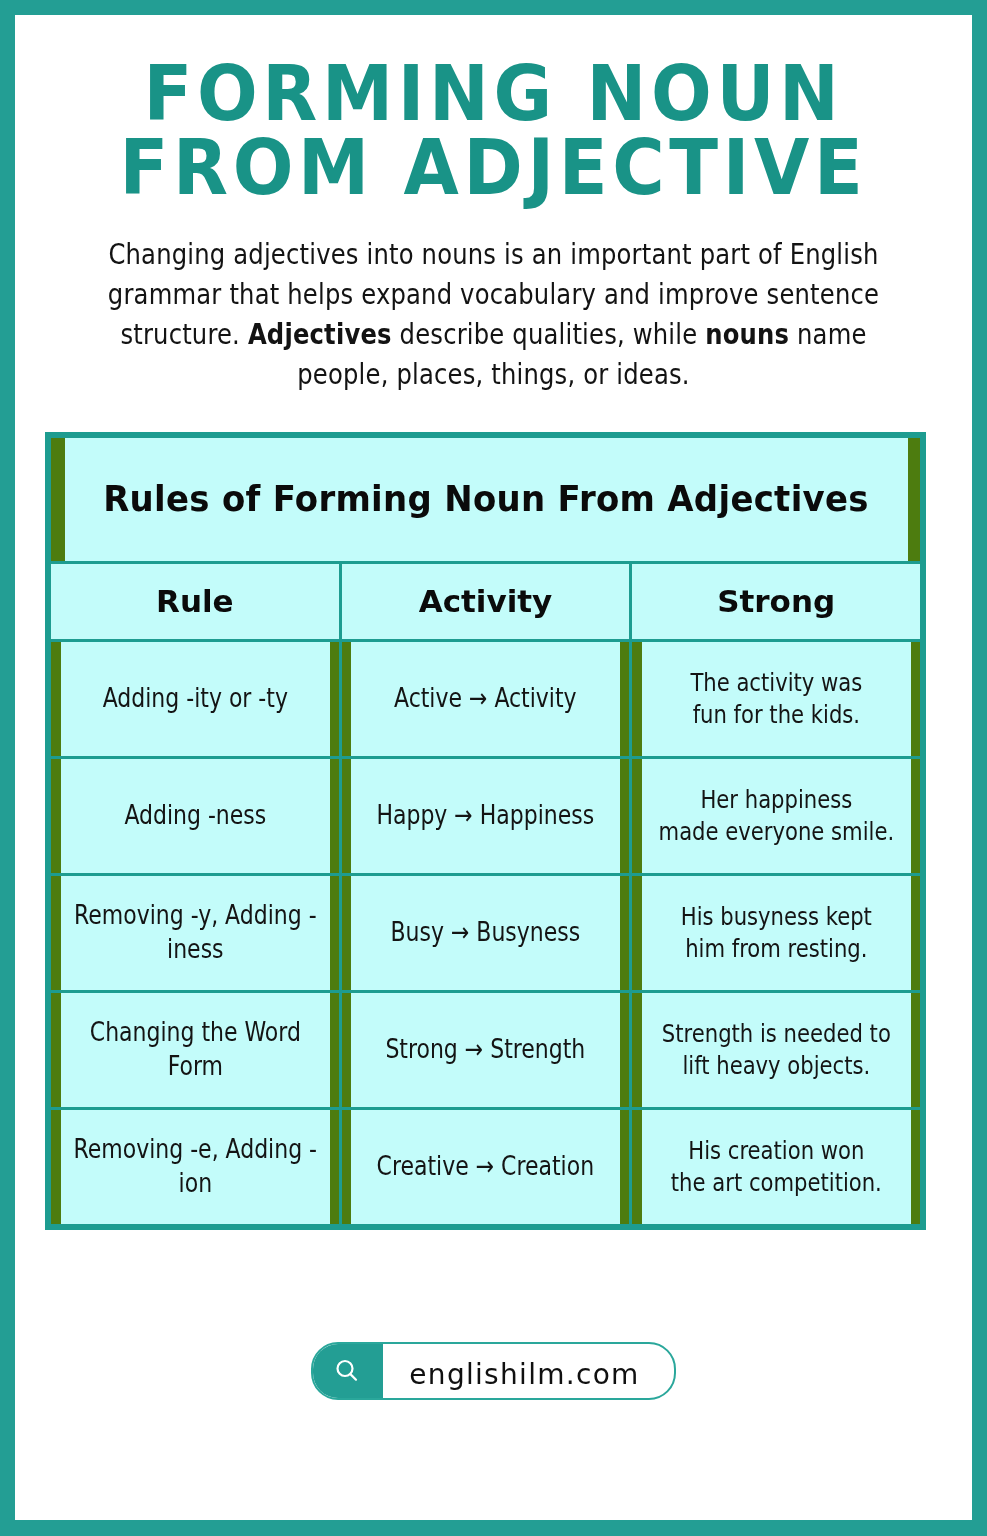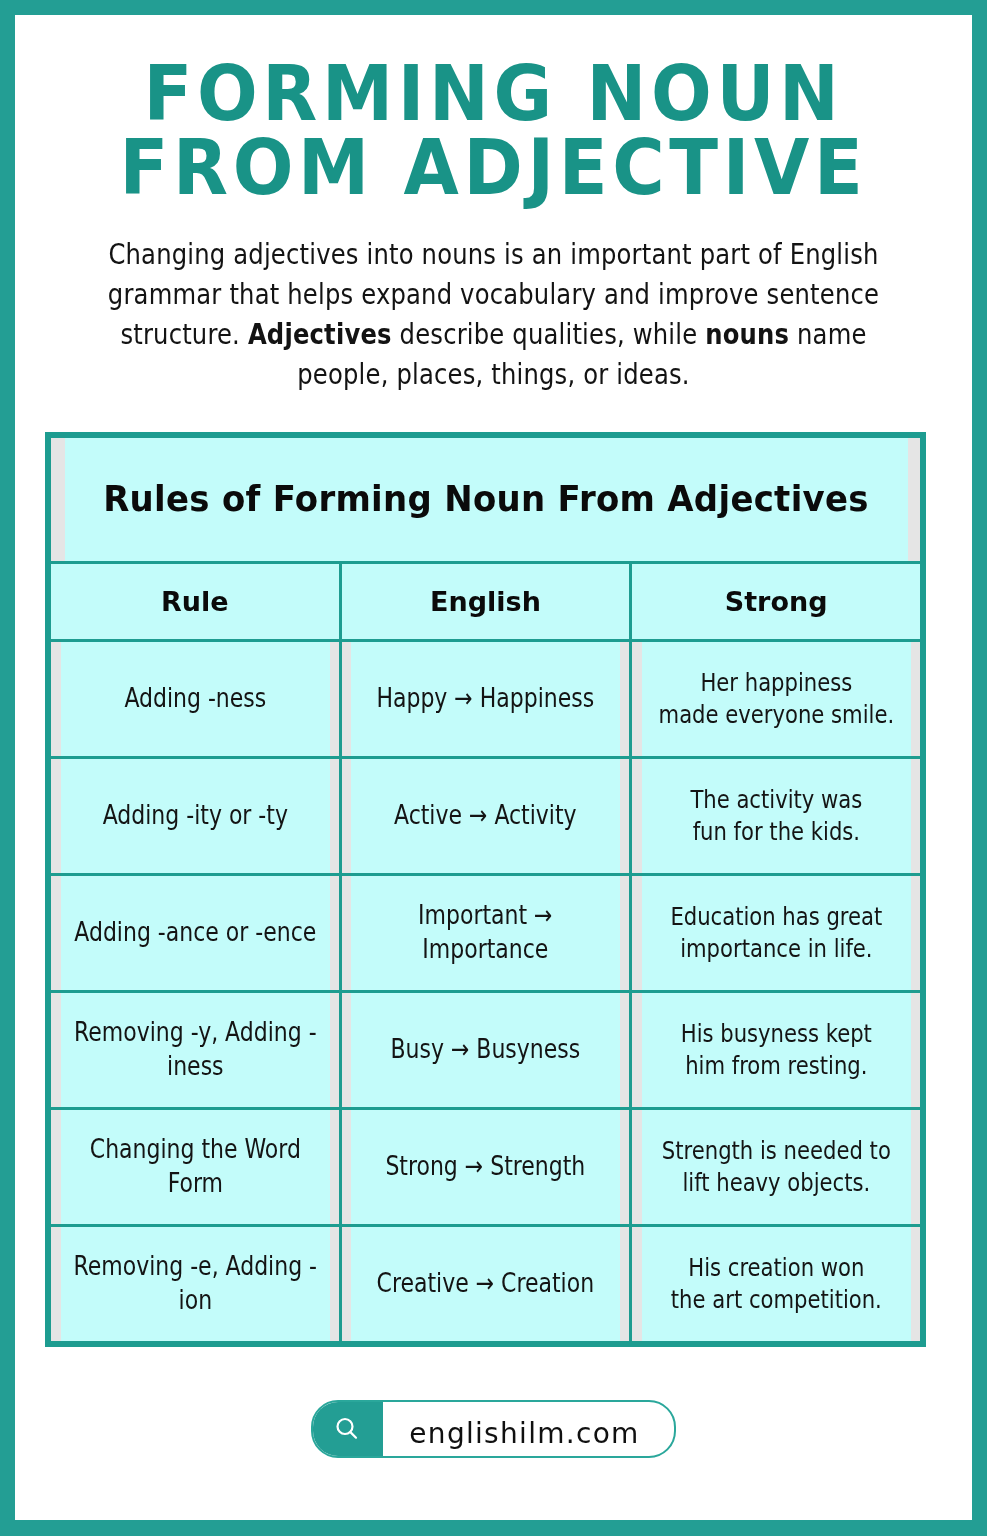--- a/index.html
+++ b/index.html
@@ -62,21 +62,21 @@
     letter-spacing: 0.2px;
     transform: scaleX(0.93);
     transform-origin: center top;
   }
   .intro b { font-weight: bold; }
 
   
   .table-wrap {
     margin: 37px 46px 0 30px;
     border: 3px solid #1d9c90;
-    background: #e5e5e5;
+    background: #4d7c0f;
   }
   table.rules {
     width: 100%;
     border-collapse: collapse;
     table-layout: fixed;
   }
   table.rules td, table.rules th {
     border: 3px solid #1d9c90;
     background: #c3fcfa;
     text-align: center;
@@ -90,21 +90,21 @@
     font-weight: bold;
     font-size: 35px;
     color: #0b0b0b;
     letter-spacing: 0.3px;
     transform: scaleX(0.97);
   }
   .col-head {
     height: 78px;
     font-family: "DejaVu Sans", sans-serif;
     font-weight: bold;
-    font-size: 27px;
+    font-size: 31px;
     color: #0b0b0b;
   }
   .cell {
     height: 117px;
     font-family: "DejaVu Sans Condensed", "Liberation Sans Narrow", "DejaVu Sans", sans-serif;
     font-size: 26px;
     line-height: 1.28;
     color: #141414;
     transform: scaleX(0.94);
   }
@@ -165,50 +165,42 @@
     <p class="intro"><span>Changing adjectives into nouns is an important part of English grammar that helps expand vocabulary and improve sentence structure. </span><b>Adjectives</b><span> describe qualities, while </span><b>nouns</b><span> name people, places, things, or ideas.</span></p>
 
     <div class="table-wrap">
       <table class="rules">
         <tbody>
           <tr>
             <td class="tbl-title" colspan="3">Rules of Forming Noun From Adjectives</td>
           </tr>
           <tr>
             <td class="col-head c1">Rule</td>
-            <td class="col-head c2">English</td>
+            <td class="col-head c2">Activity</td>
             <td class="col-head c3">Strong</td>
+          </tr>
+
+          <tr>
+            <td class="cell c1">Adding -ity or -ty</td>
+            <td class="cell c2">Active → Activity</td>
+            <td class="cell usage c3">
+              <div>The activity was</div>
+              <div>fun for the kids.</div>
+            </td>
           </tr>
 
           <tr>
             <td class="cell c1">Adding -ness</td>
             <td class="cell c2">Happy → Happiness</td>
             <td class="cell usage c3">
               <div>Her happiness</div>
               <div>made everyone smile.</div>
             </td>
           </tr>
 
-          <tr>
-            <td class="cell c1">Adding -ity or -ty</td>
-            <td class="cell c2">Active → Activity</td>
-            <td class="cell usage c3">
-              <div>The activity was</div>
-              <div>fun for the kids.</div>
-            </td>
-          </tr>
-
-          <tr>
-            <td class="cell c1">Adding -ance or -ence</td>
-            <td class="cell c2">Important → Importance</td>
-            <td class="cell usage c3">
-              <div>Education has great</div>
-              <div>importance in life.</div>
-            </td>
-          </tr>
 
           <tr>
             <td class="cell c1">Removing -y, Adding -iness</td>
             <td class="cell c2">Busy → Busyness</td>
             <td class="cell usage c3">
               <div>His busyness kept</div>
               <div>him from resting.</div>
             </td>
           </tr>
 

